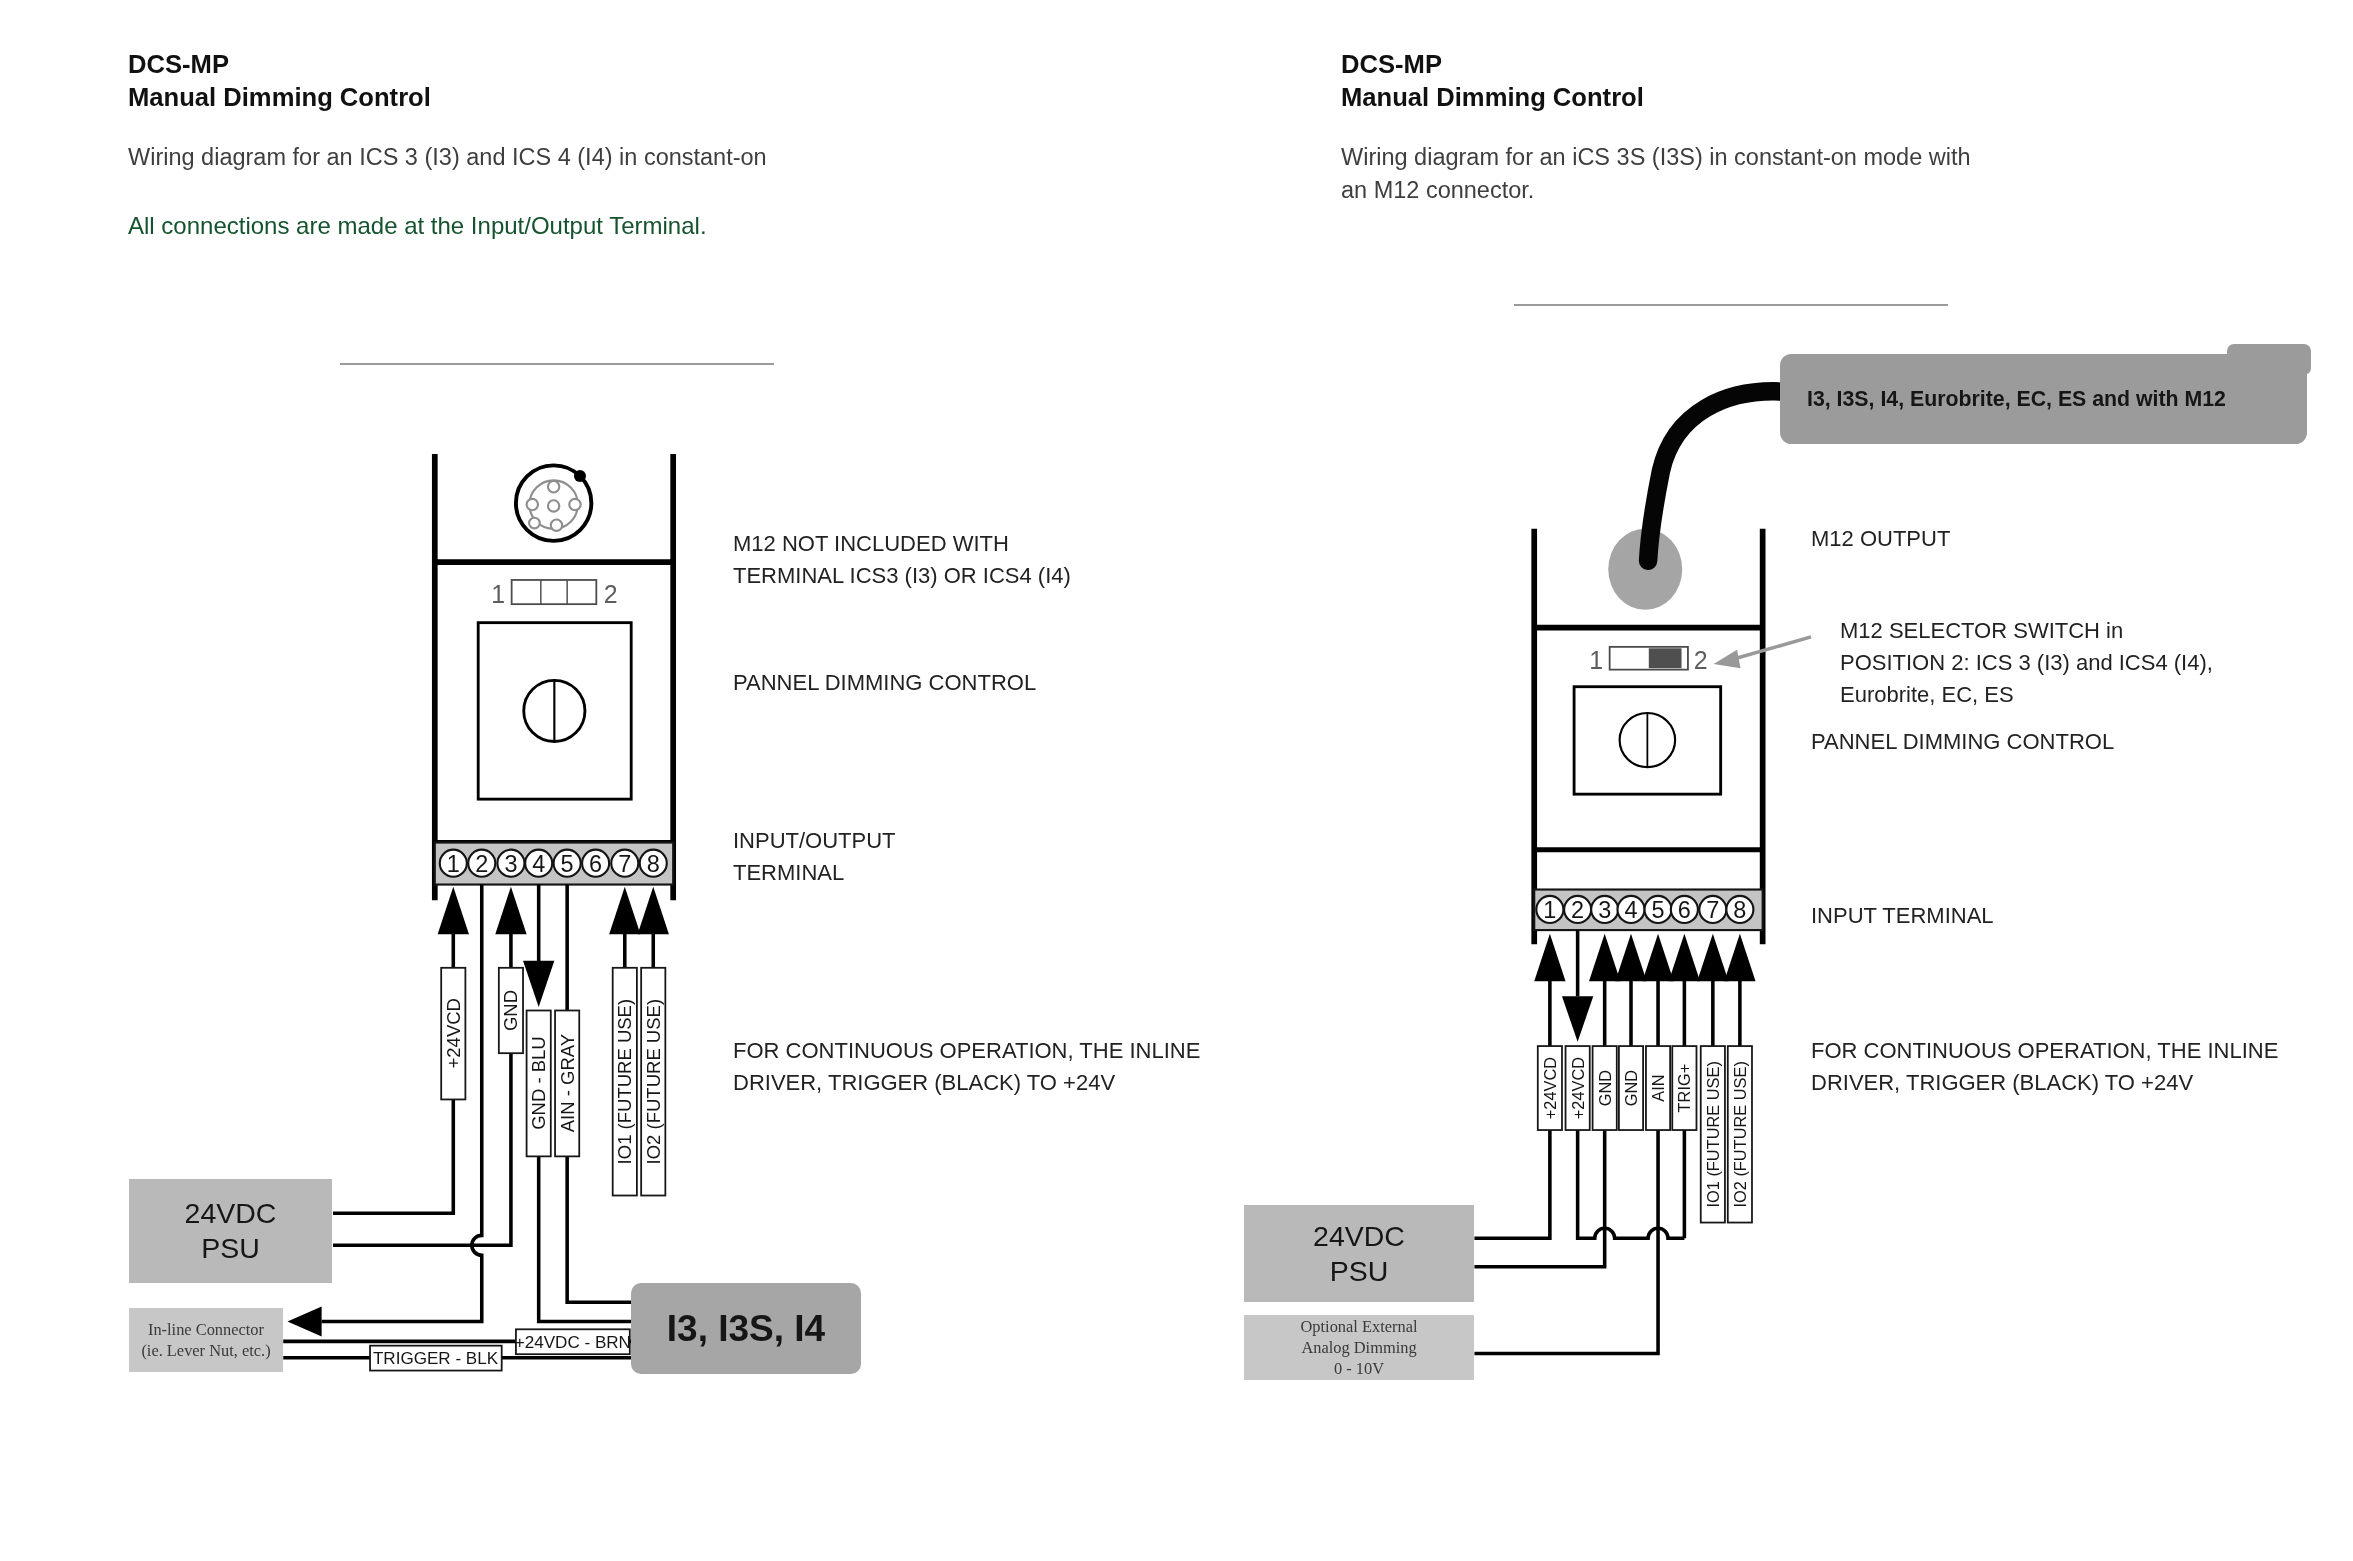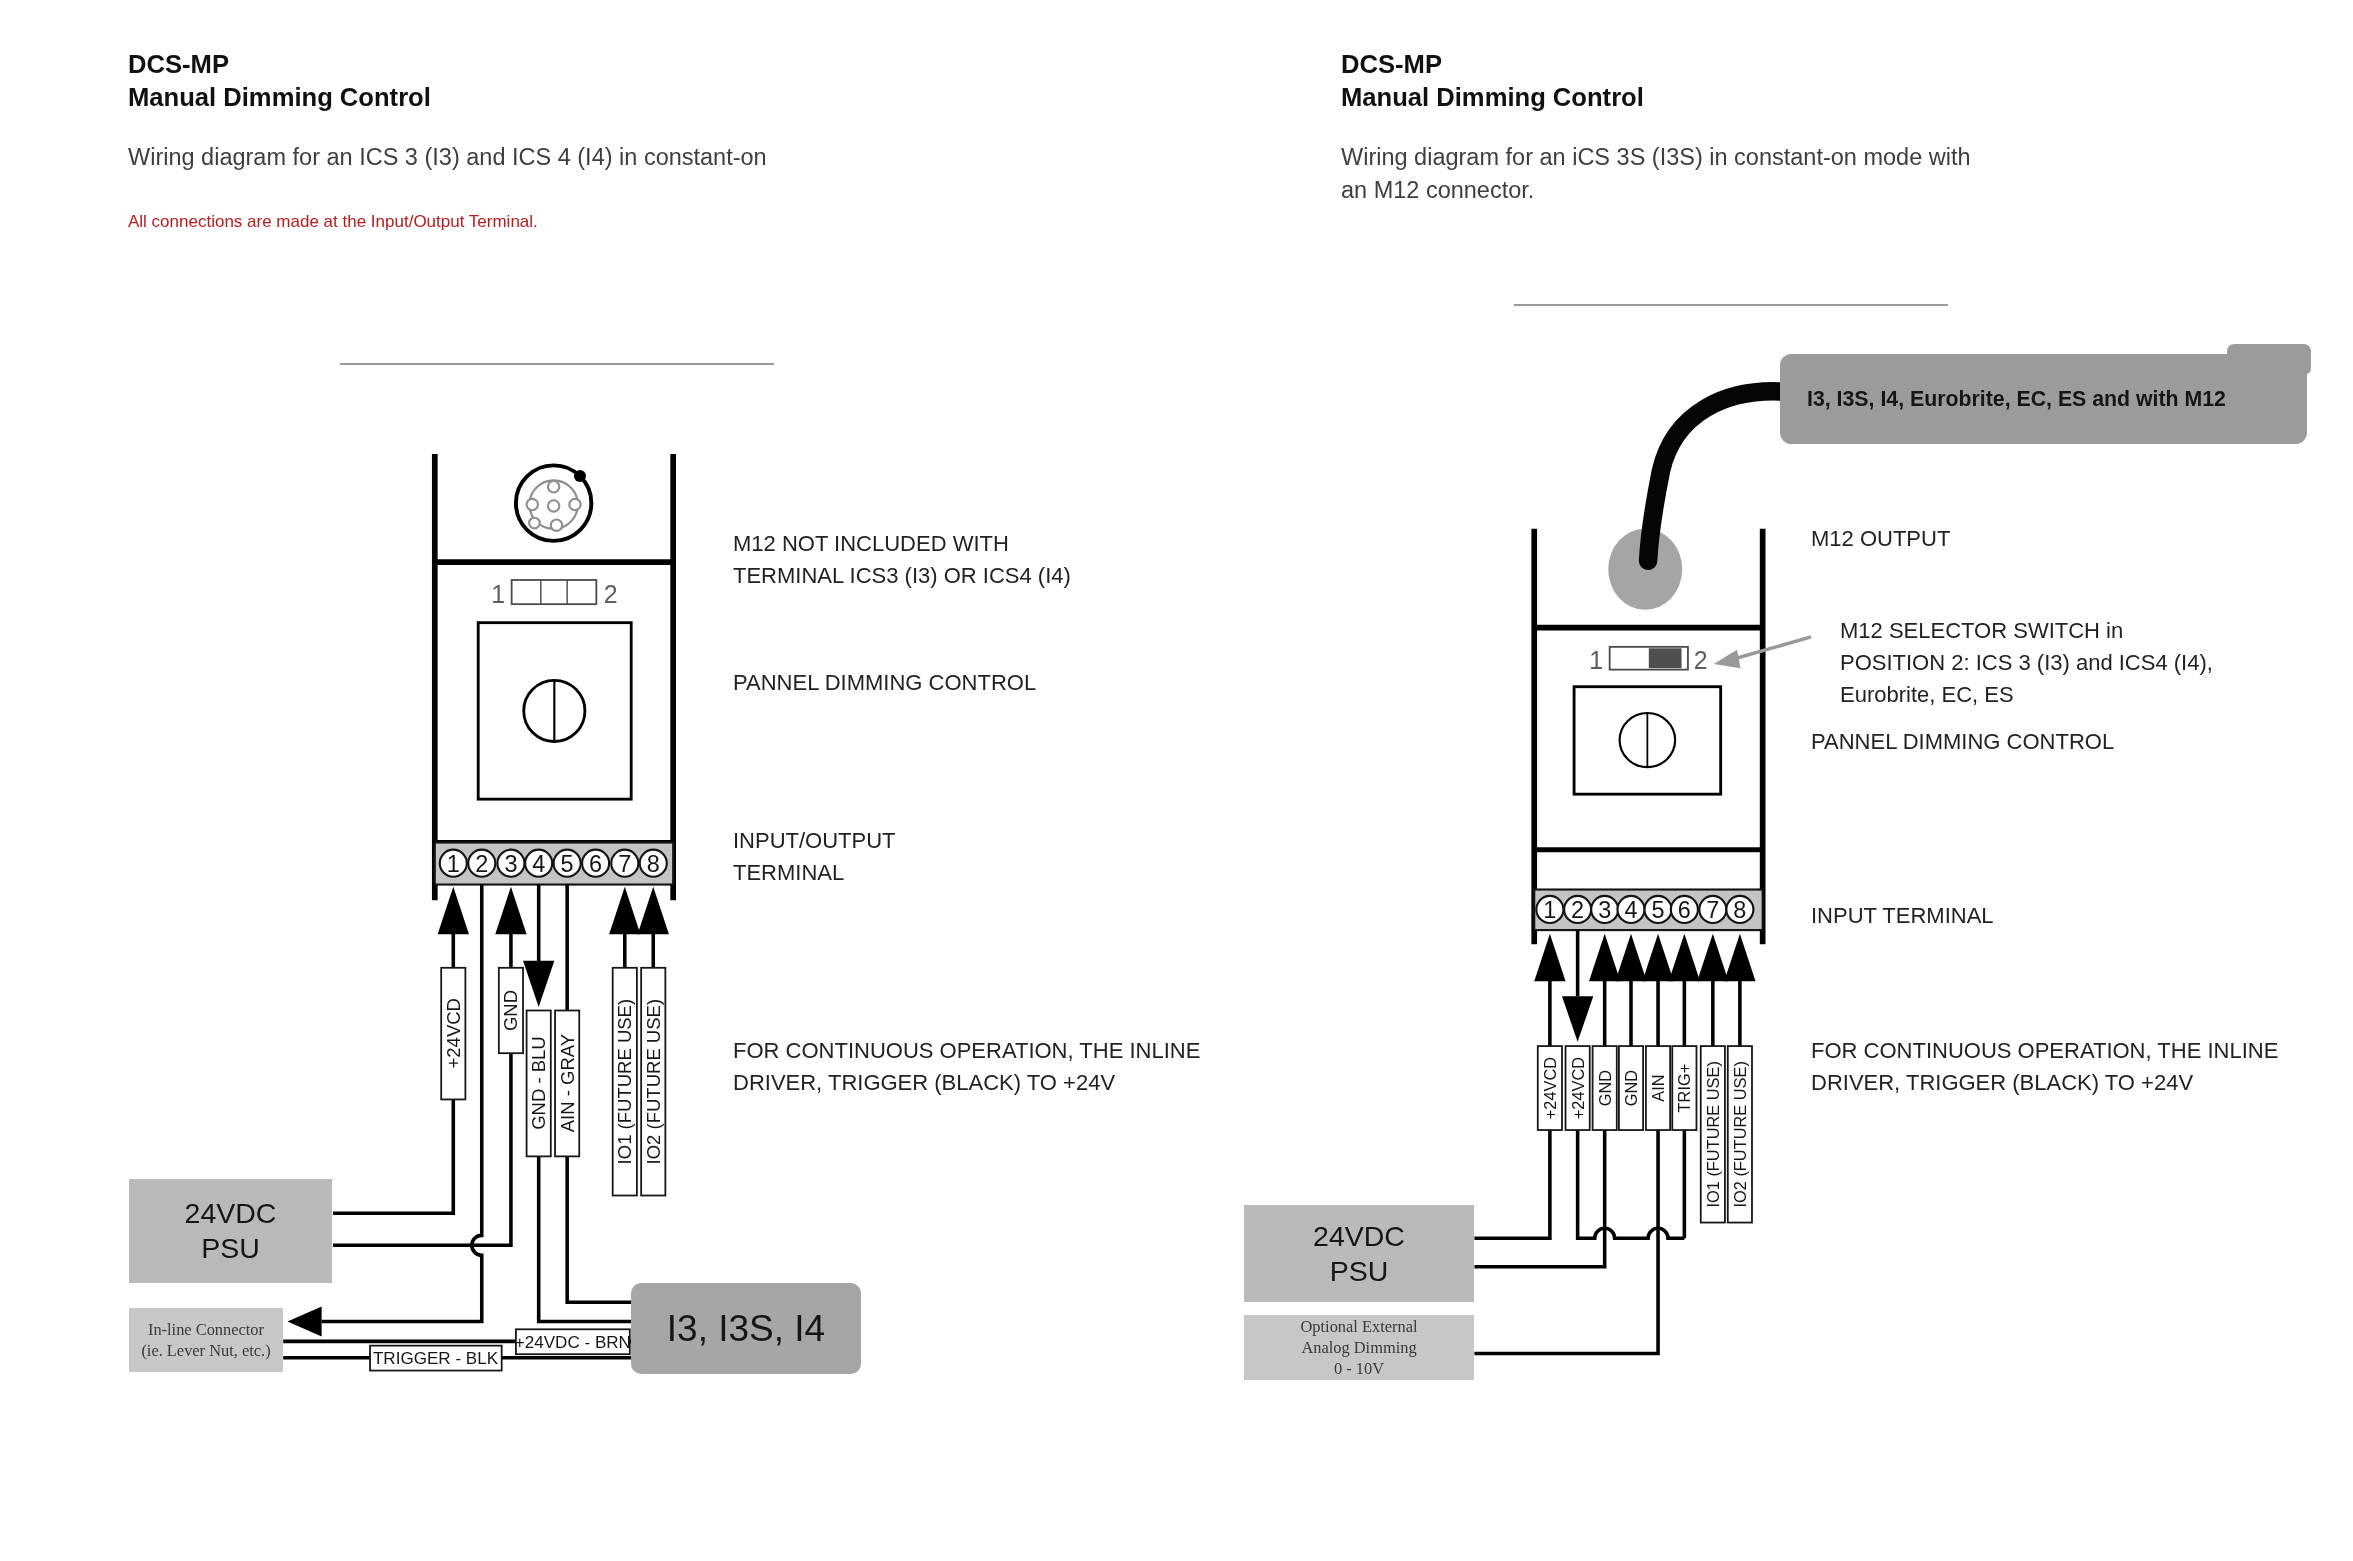--- a/index.html
+++ b/index.html
@@ -2,27 +2,27 @@
 <html style="font-size:11.4px"><head>
 <meta charset="utf-8">
 <style>
   html,body{margin:0;padding:0;background:#ffffff;}
   #canvas{position:relative;width:2354px;height:1562px;background:#ffffff;overflow:hidden;
           font-family:"Liberation Sans", sans-serif;}
   #diagram{position:absolute;left:0;top:0;}
   .abs{position:absolute;}
   .title{font-size:25.6px;font-weight:bold;line-height:33px;color:#111;white-space:nowrap;}
   .intro{font-size:23.5px;line-height:33px;color:#3e3e3e;white-space:nowrap;}
-  .note{font-size:17px;color:#b91c1c;white-space:nowrap;}
+  .note{font-size:24px;color:#14532d;white-space:nowrap;}
   .ann{font-size:22px;line-height:32px;color:#222;white-space:nowrap;}
   .rule{height:2.1px;background:#9a9a9a;}
   .graybox{display:flex;flex-direction:column;align-items:center;justify-content:center;text-align:center;}
   .psu{background:#b9b9b9;font-size:28.5px;line-height:35px;color:#161616;}
   .smallbox{background:#c7c7c7;font-size:16.4px;line-height:21.3px;color:#3a3a3a;font-family:Liberation Serif, serif;}
-  .driver{background:#a6a6a6;border-radius:10px;font-size:37px;font-weight:normal;color:#161616;}
+  .driver{background:#a6a6a6;border-radius:10px;font-size:37px;font-weight:bold;color:#161616;}
   .callout{background:#9b9b9b;border-radius:11.4px;font-size:21.3px;font-weight:bold;color:#161616;
            display:flex;align-items:center;padding-left:27px;box-sizing:border-box;}
   .callout-tab{background:#9b9b9b;border-radius:7.1px;}
   svg text{font-family:"Liberation Sans", sans-serif;fill:#161616;}
   .tnum{font-size:33px;}
   .wlab{font-size:26px;}
   .wlab-sm{font-size:23px;}
   .swnum{font-size:35px;fill:#5d5d5d;}
   .tag{font-size:24px;}
 </style>

